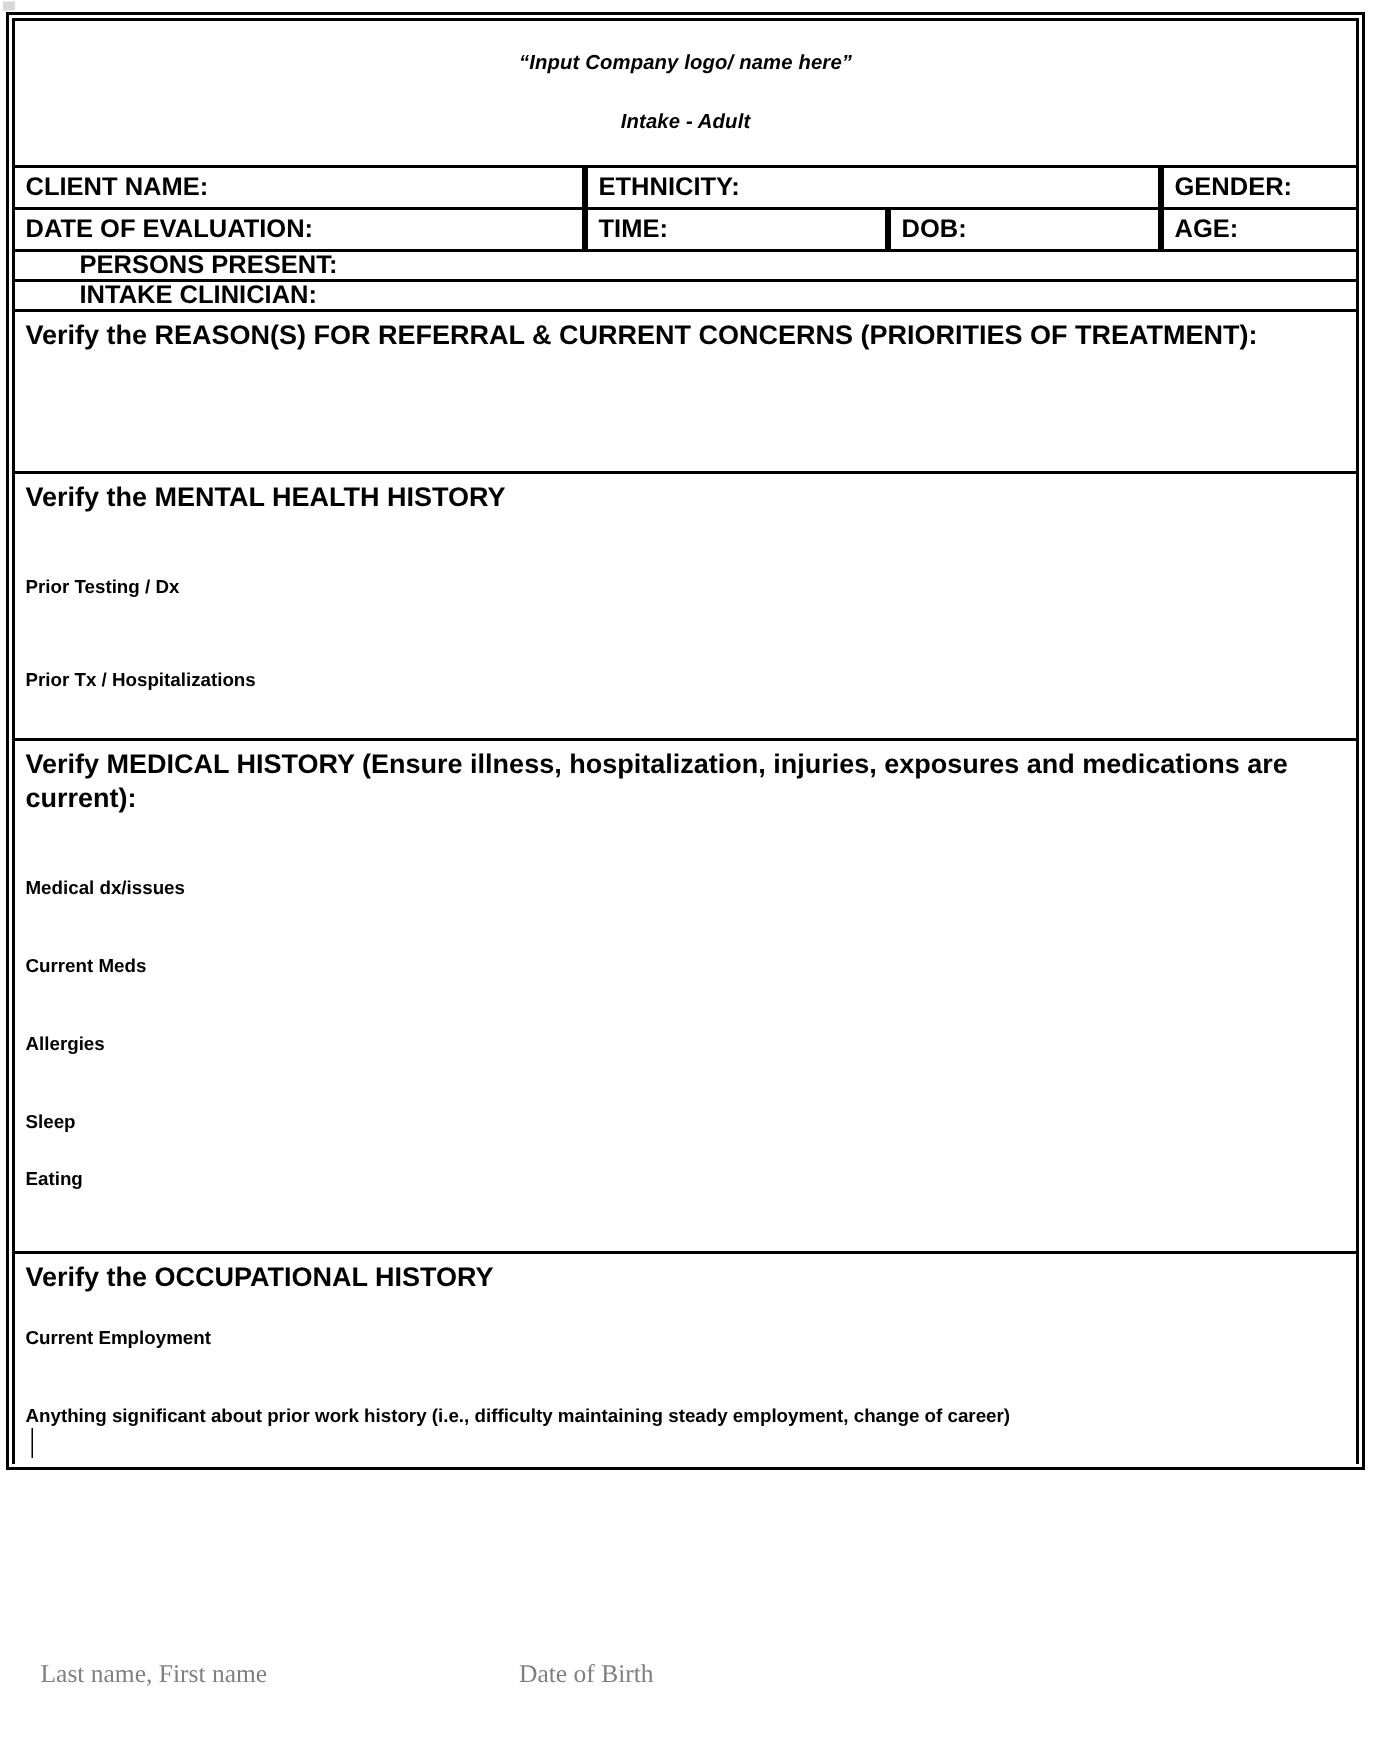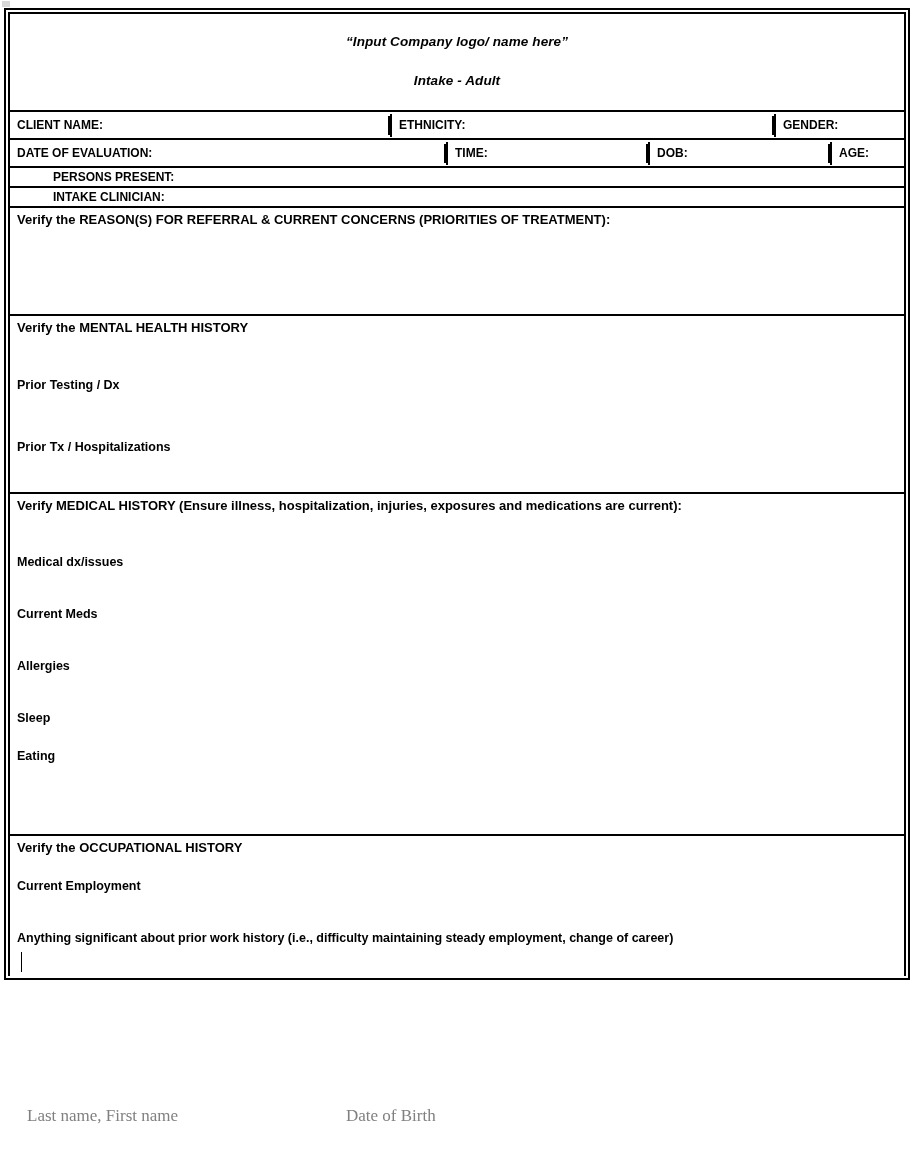--- a/index.html
+++ b/index.html
@@ -47,21 +47,21 @@
   .row {
     display: flex;
     box-sizing: border-box;
     border-bottom: 2px solid #000;
   }
   .row:last-child { border-bottom: 2px solid #000; }
 
   .cell {
     box-sizing: border-box;
     padding: 3px 5px 2px 7px;
-    font-size: 12px;
+    font-size: 17px;
     font-weight: bold;
     color: #000;
     line-height: 1.25;
     overflow: hidden;
   }
   .cell + .cell {
     border-left: 2px solid #000;
     margin-left: 2px;        
     box-shadow: -4px 0 0 -2px #000;
   }
@@ -83,37 +83,37 @@
   }
   .title-line.sub { margin-top: 24px; }
 
   
   .field-row { height: 28px; align-items: center; }
   .field-row .cell { padding-top: 4px; padding-bottom: 4px; }
 
   .w-client   { width: 378px; }
   .w-ethnic   { width: 382px; }
   .w-gender   { flex: 1 1 auto; }
-  .w-dateeval { width: 434px; }
+  .w-dateeval { width: 378px; }
   .w-time     { width: 200px; }
   .w-dob      { width: 180px; }
   .w-age      { flex: 1 1 auto; }
 
   .single-row { height: 20px; align-items: center; padding-left: 36px; }
   .single-row .cell { padding-top: 1px; padding-bottom: 1px; width: 100%; }
 
   
   .section {
     box-sizing: border-box;
     border-bottom: 2px solid #000;
     padding: 4px 7px 0 7px;
     position: relative;
   }
   .section-head {
-    font-size: 13px;
+    font-size: 18px;
     font-weight: bold;
     line-height: 1.3;
     color: #000;
     margin: 0;
   }
   .sub-item {
     font-size: 12.5px;
     font-weight: bold;
     color: #000;
     margin: 0;

